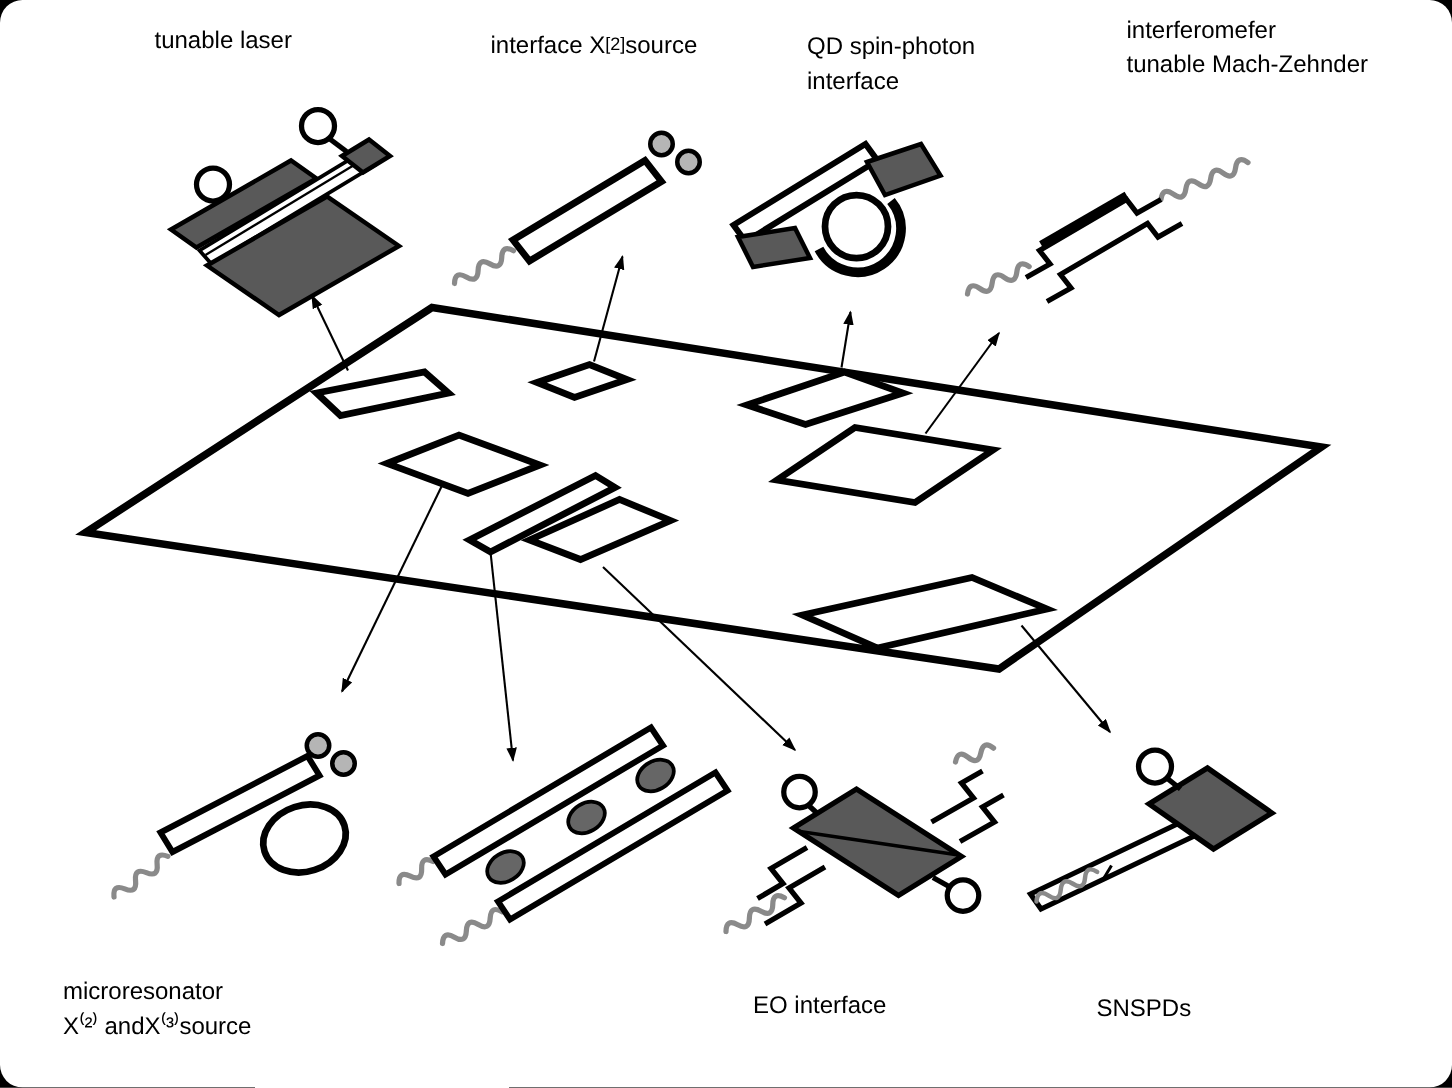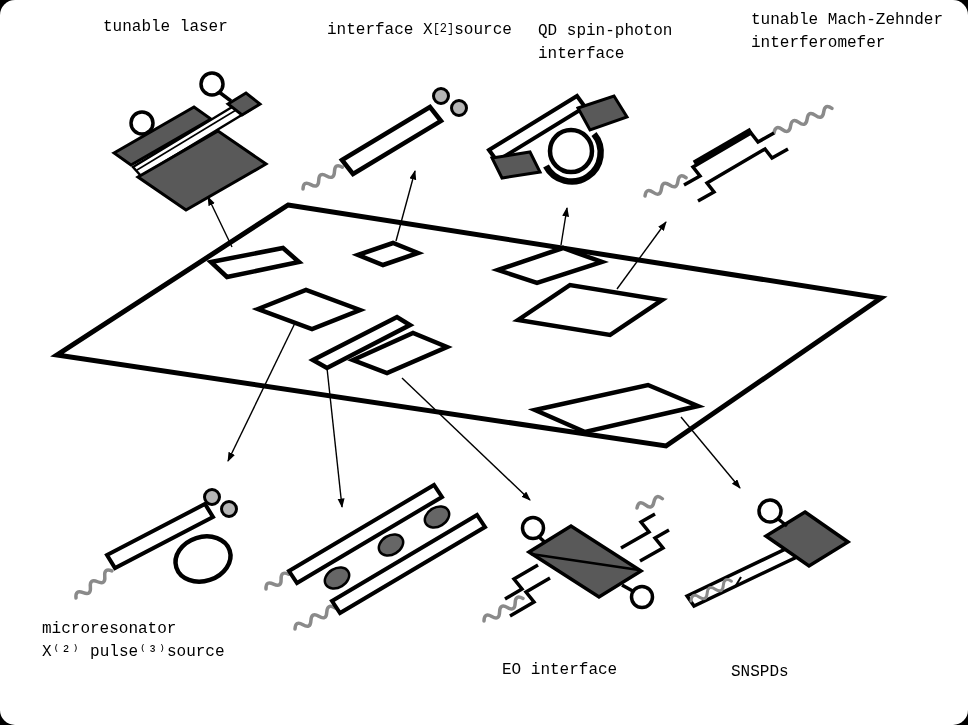--- a/index.html
+++ b/index.html
@@ -1,19 +1,19 @@
 <!DOCTYPE html>
 <html><head>
 <meta charset="utf-8">
 <style>
   html,body{margin:0;padding:0;background:#000;}
   .canvas{
     position:relative;width:968px;height:725px;background:#fff;
     border-radius:15px;overflow:hidden;
-    font-family:Liberation Mono, monospace;color:#000;
+    font-family:Liberation Sans, sans-serif;color:#000;
   }
   .fig-svg{position:absolute;left:0;top:0;}
   .label{position:absolute;font-size:16px;line-height:23px;white-space:nowrap;}
   .label span{display:inline;}
   .label .line{display:block;}
   .sup{font-size:12px;position:relative;top:-2px;}
   
   .chip{fill:#fff;stroke:#000;stroke-width:5;stroke-linejoin:miter;}
   .region{fill:#fff;stroke:#000;stroke-width:4.5;stroke-linejoin:miter;}
   .dark{fill:#595959;stroke:#000;stroke-width:3;stroke-linejoin:miter;}
@@ -147,27 +147,27 @@
   <div class="label" style="left:327px;top:19px">
     <span>interface X</span><span class="sup">[2]</span><span>source</span>
   </div>
 
   <div class="label" style="left:538px;top:20px">
     <span class="line">QD spin-photon</span>
     <span class="line">interface</span>
   </div>
 
   <div class="label" style="left:751px;top:9px">
+    <span class="line">interferomefer</span>
     <span class="line">tunable Mach-Zehnder</span>
-    <span class="line">interferomefer</span>
   </div>
 
-  <div class="label" style="left:42px;top:618px">
+  <div class="label" style="left:42px;top:650px">
     <span class="line">microresonator</span>
-    <span class="line">X⁽²⁾ pulse⁽³⁾source</span>
+    <span class="line">X⁽²⁾ andX⁽³⁾source</span>
   </div>
 
 
   <div class="label" style="left:502px;top:659px">
     <span>EO interface</span>
   </div>
 
   <div class="label" style="left:731px;top:661px">
     <span>SNSPDs</span>
   </div>

